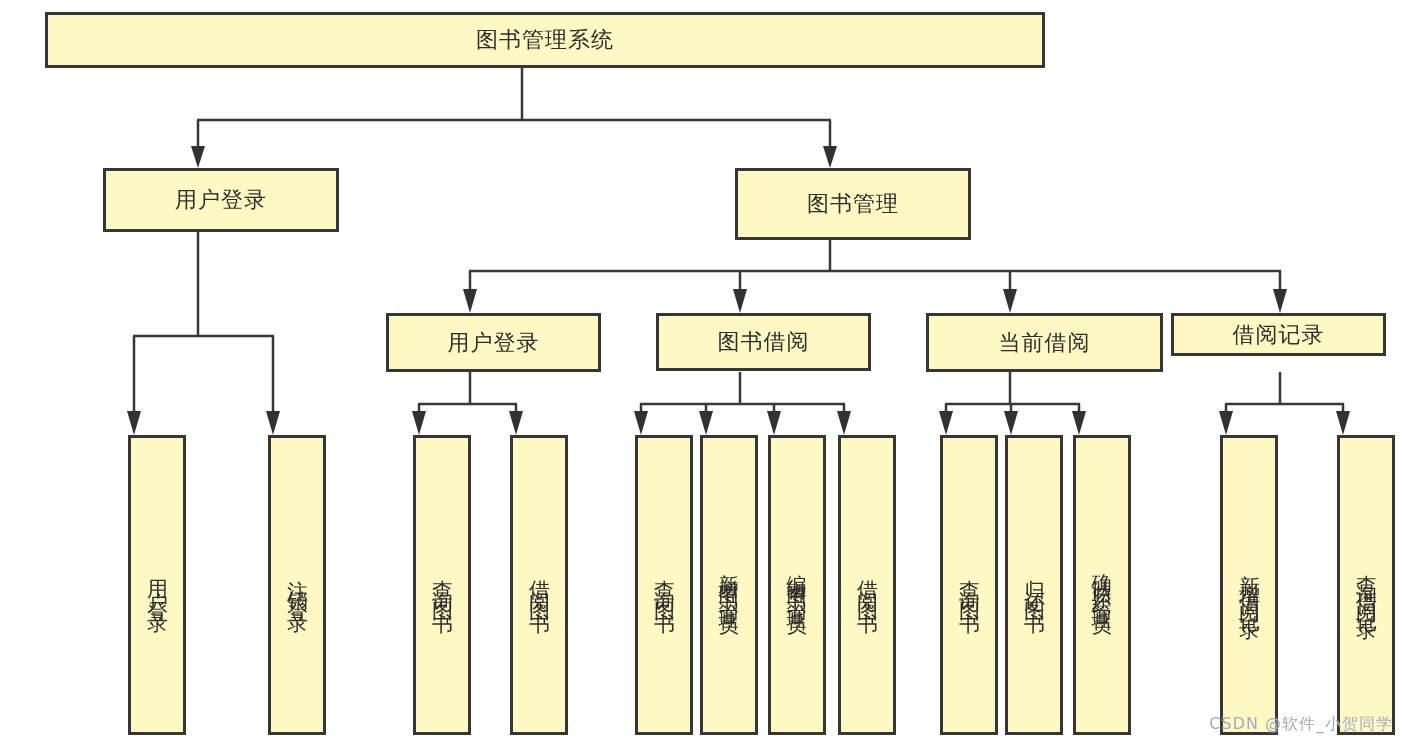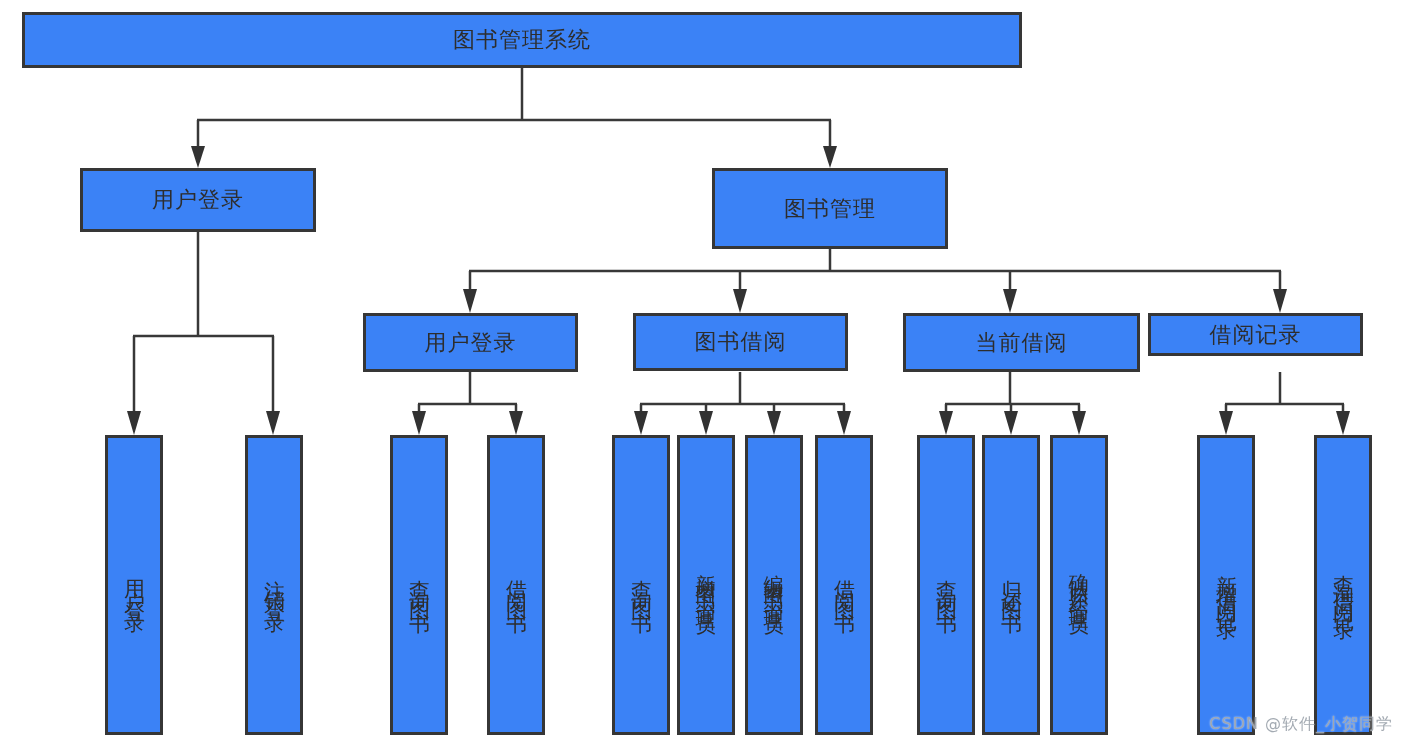--- a/index.html
+++ b/index.html
@@ -5,24 +5,24 @@
   html,body { margin:0; padding:0; background:#ffffff; }
   .stage {
     position:relative; width:1405px; height:747px; background:#ffffff;
     font-family:"DejaVu Sans","Liberation Sans",sans-serif;
     overflow:hidden;
   }
   .wires { position:absolute; left:0; top:0; }
   .wires line { stroke:#383838; stroke-width:2.5; }
   .wires polygon { fill:#323232; stroke:none; }
   .box {
-    position:absolute; box-sizing:border-box; background:#3b82f6;
+    position:absolute; box-sizing:border-box; background:#fef9c3;
     border:3px solid #363636; color:#2d2d2d;
     display:flex; align-items:center; justify-content:center;
-    text-align:right; line-height:1;
+    text-align:right; line-height:1;margin-left:23px;
   }
   .h-box { font-size:22px; letter-spacing:1px; }
   .v-box {
     writing-mode:vertical-rl; -webkit-writing-mode:vertical-rl;
     font-size:21px; letter-spacing:11px;
     width:58px; height:300px; top:435px;
   }
   .v-mid   { letter-spacing:9px; }
   .v-tight { letter-spacing:6px; font-size:20px; }
   .watermark {
@@ -94,21 +94,21 @@
       <polygon points="1072,411 1086,411 1079,435"></polygon>
     <line x1="1226" y1="404" x2="1226" y2="413"></line>
       <polygon points="1219,411 1233,411 1226,435"></polygon>
     <line x1="1343" y1="404" x2="1343" y2="413"></line>
       <polygon points="1336,411 1350,411 1343,435"></polygon>
   </svg>
 
   <div class="box h-box" style="left:22px; top:12px; width:1000px; height:56px;">图书管理系统</div>
 
   <div class="box h-box" style="left:80px; top:168px; width:236px; height:64px;">用户登录</div>
-  <div class="box h-box" style="left:712px; top:168px; width:236px; height:81px;">图书管理</div>
+  <div class="box h-box" style="left:712px; top:168px; width:236px; height:72px;">图书管理</div>
 
   <div class="box h-box" style="left:363px; top:313px; width:215px; height:59px;">用户登录</div>
   <div class="box h-box" style="left:633px; top:313px; width:215px; height:58px;">图书借阅</div>
   <div class="box h-box" style="left:903px; top:313px; width:237px; height:59px;">当前借阅</div>
   <div class="box h-box" style="left:1148px; top:313px; width:215px; height:43px;">借阅记录</div>
 
   <div class="box v-box" style="left:105px;">用户登录</div>
   <div class="box v-box" style="left:245px;">注销登录</div>
 
   <div class="box v-box" style="left:390px;">查询图书</div>

